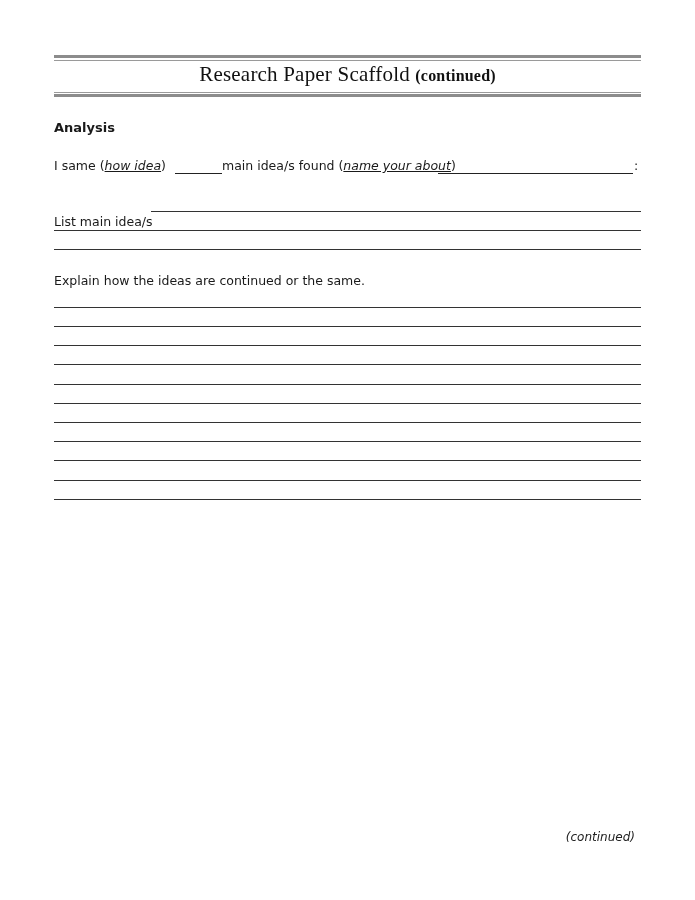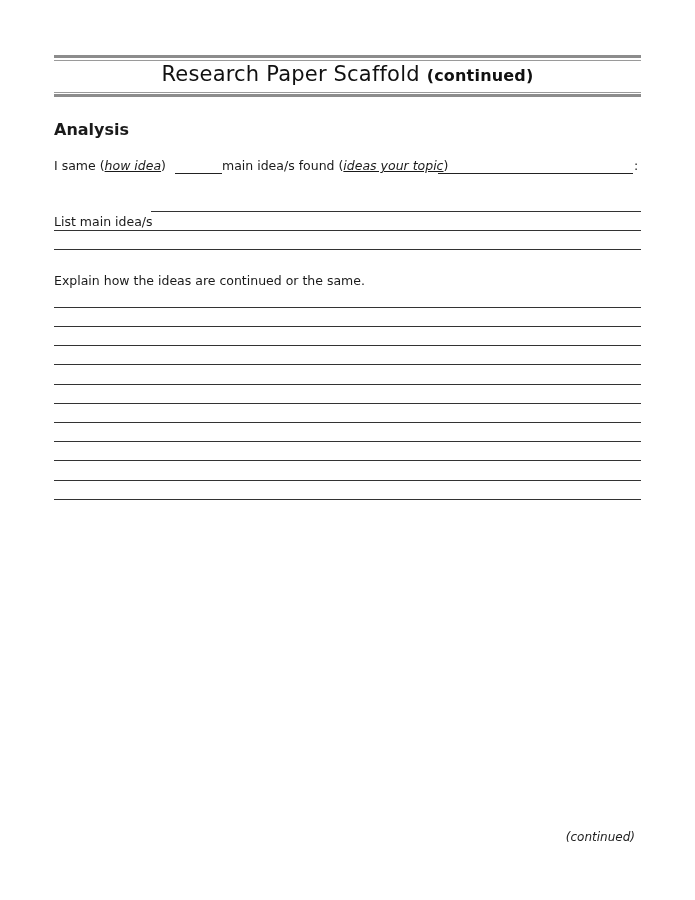--- a/index.html
+++ b/index.html
@@ -2,23 +2,23 @@
 <html><head>
 <meta charset="utf-8">
 <style>
   html, body { margin:0; padding:0; background:#fff; }
   body { width:695px; height:900px; position:relative; overflow:hidden;
          font-family:"DejaVu Sans", sans-serif; color:#1a1a1a; }
   .rule { position:absolute; left:54px; width:587px; }
   .r-thick { height:3px; background:#8c8c8c; }
   .r-thin { height:1px; background:#9a9a9a; }
   .title { position:absolute; left:54px; width:587px; top:62px; text-align:center;
-           font-size:21px; color:#111; letter-spacing:0.2px; }
+           font-size:21px; color:#111; letter-spacing:0.2px;font-family:Liberation Serif, serif; }
   .title .sub { font-size:16px; font-weight:bold; }
-  .heading { position:absolute; left:54px; top:120px; font-size:16px; font-weight:bold; }
+  .heading { position:absolute; left:54px; top:120px; font-size:13px; font-weight:bold; }
   .txt { position:absolute; font-size:12.5px; white-space:nowrap; }
   .blank { position:absolute; height:0; border-bottom:1px solid #222; }
   .ital { font-style:italic; text-decoration:underline; }
   .wline { position:absolute; left:54px; width:587px; height:0; border-bottom:1.5px solid #333; }
   .footer { position:absolute; right:60px; top:830px; font-size:12px; font-style:italic; color:#222; }
 </style>
 </head>
 <body>
 
 <div class="rule r-thick" style="top:55px"></div>
@@ -32,21 +32,21 @@
 <div class="rule r-thin" style="top:92px"></div>
 <div class="rule r-thick" style="top:94px"></div>
 
 <div class="heading">Analysis</div>
 
 <div class="txt" style="left:54px; top:158px;">
   <span>I same (</span><span class="ital">how idea</span><span>)</span>
 </div>
 <div class="blank" style="left:175px; width:47px; top:173px;"></div>
 <div class="txt" style="left:222px; top:158px;">
-  <span>main idea/s found (</span><span class="ital">ideas your topic</span><span>)</span>
+  <span>main idea/s found (</span><span class="ital">name your about</span><span>)</span>
 </div>
 <div class="blank" style="left:438px; width:195px; top:173px;"></div>
 <div class="txt" style="left:634px; top:158px;">:</div>
 
 <div class="txt" style="left:54px; top:214px;">List main idea/s</div>
 <div class="blank" style="left:151px; width:490px; top:211px; border-bottom:1.5px solid #333;"></div>
 <div class="wline" style="top:230px"></div>
 <div class="wline" style="top:249px"></div>
 
 <div class="txt" style="left:54px; top:273px;">Explain how the ideas are continued or the same.</div>

